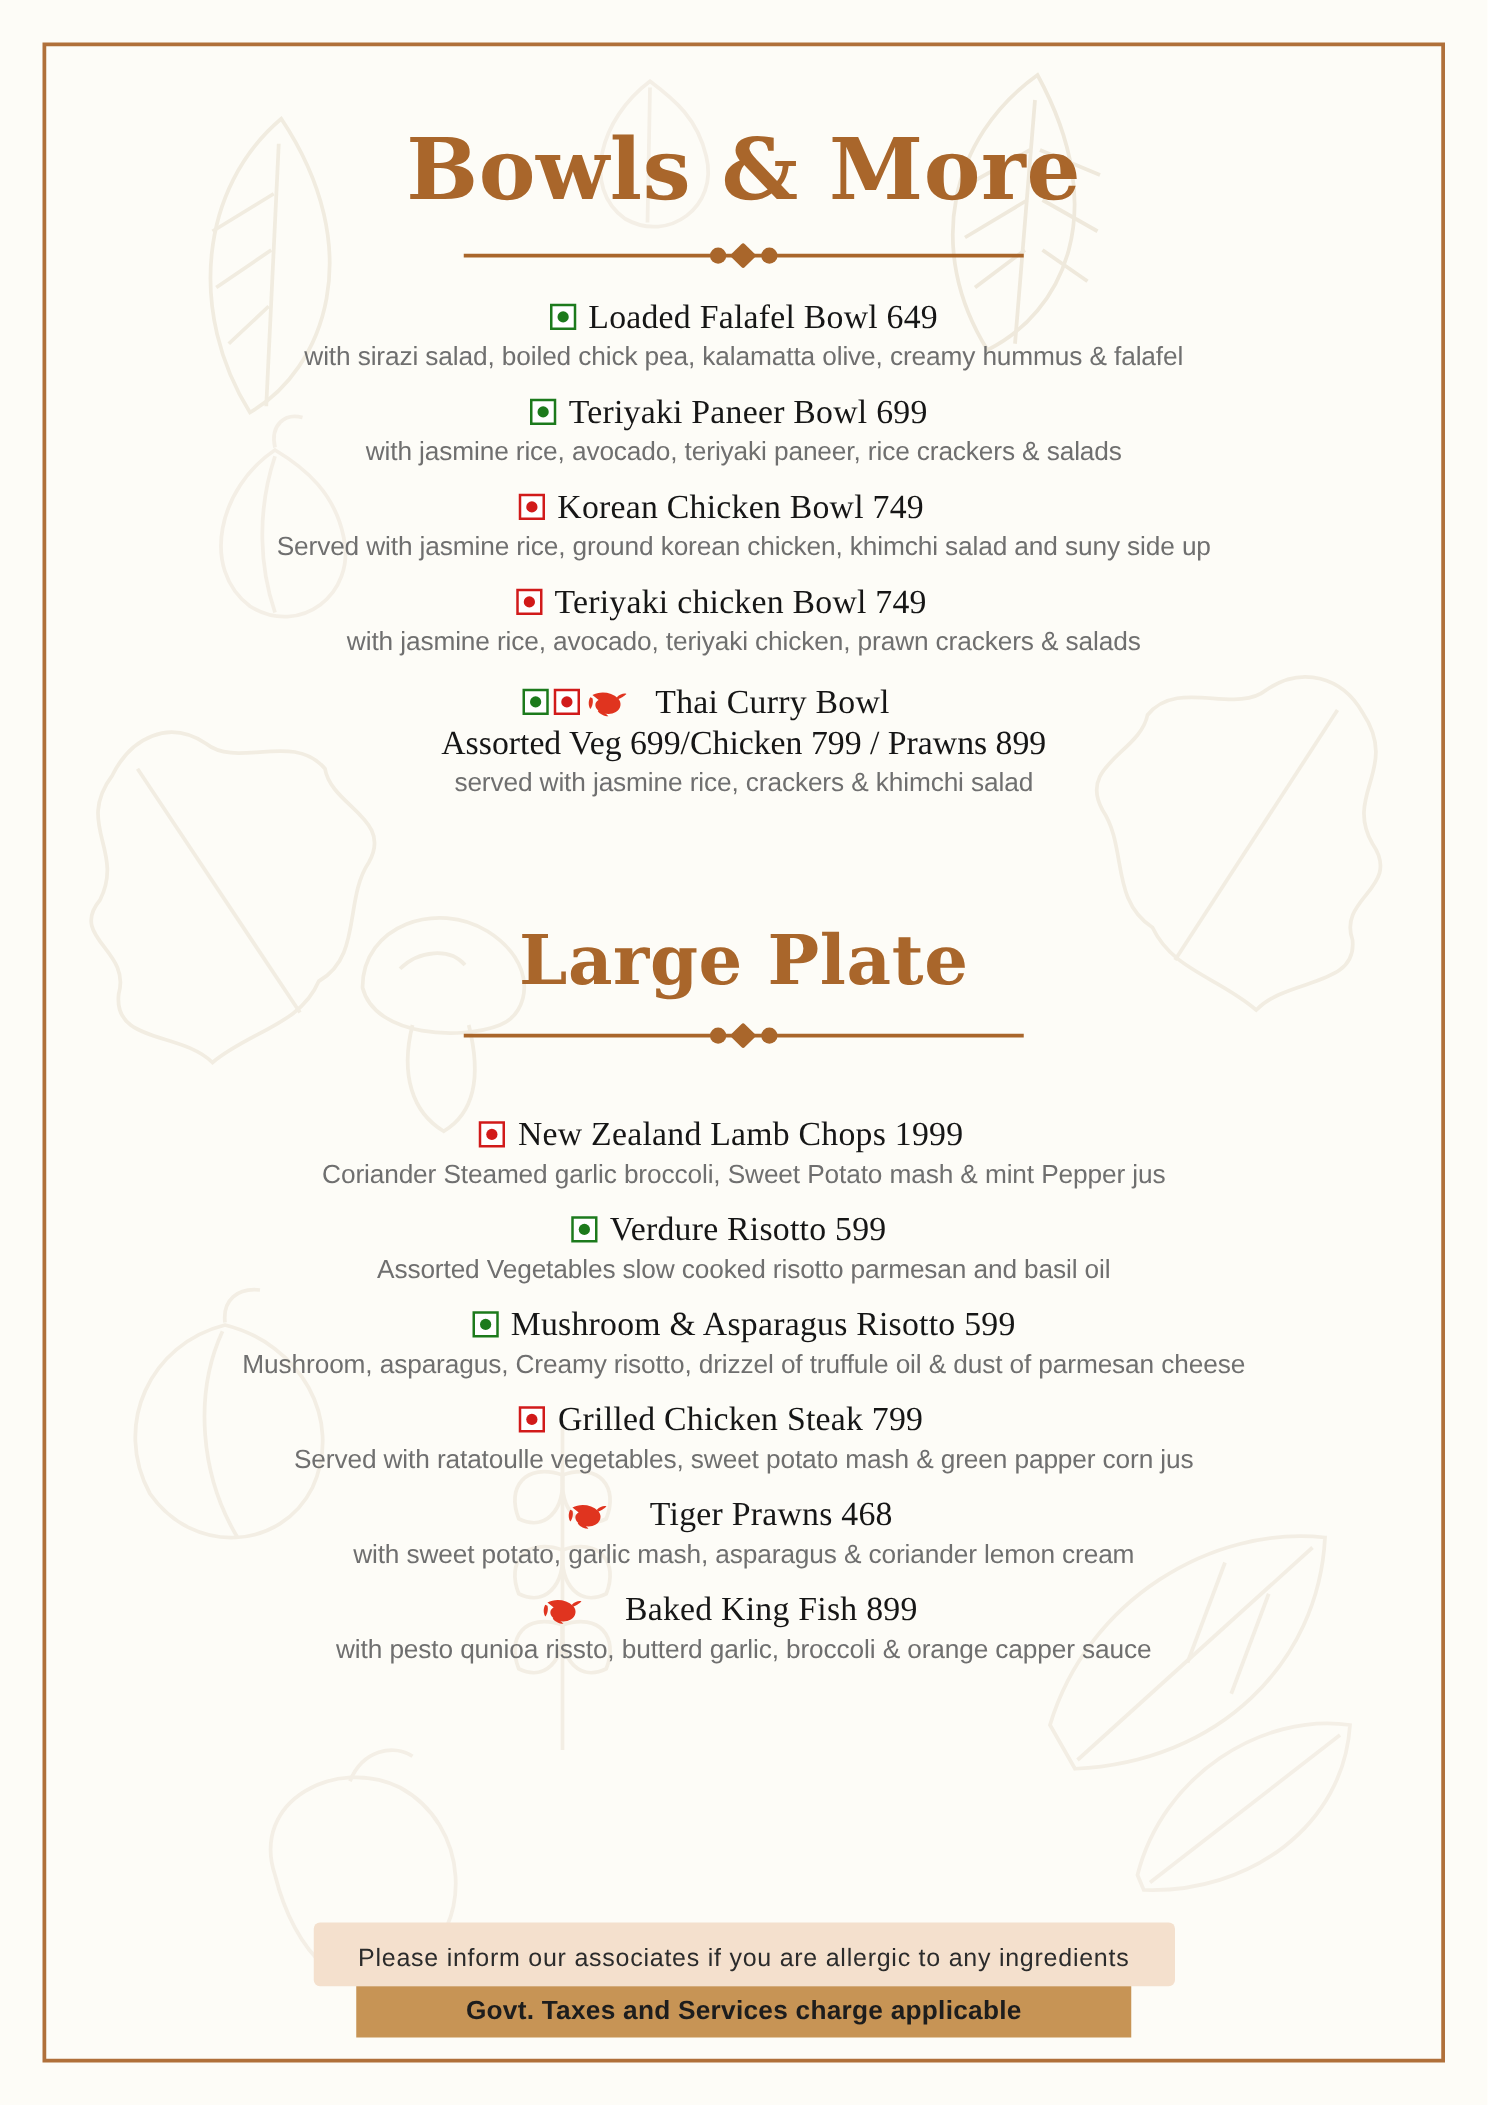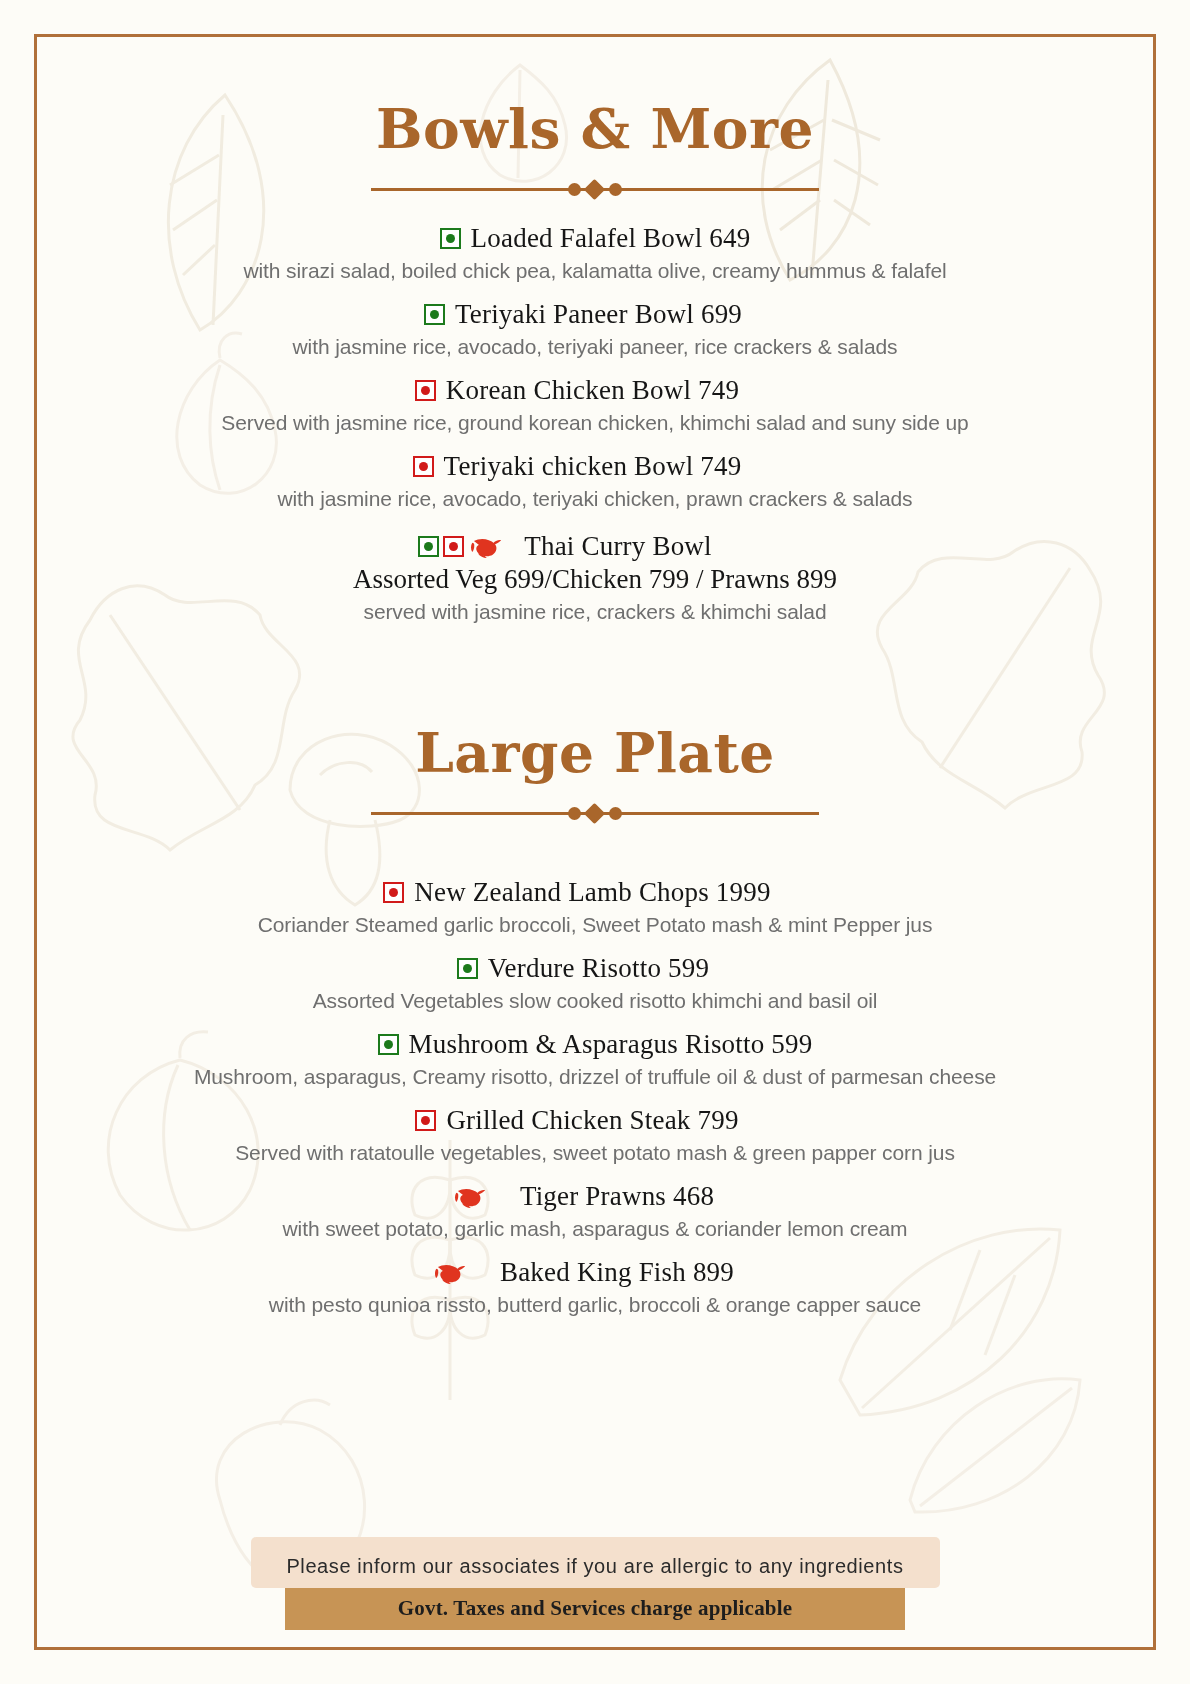--- a/index.html
+++ b/index.html
@@ -46,21 +46,21 @@
 
   
   .section-title {
     text-align: center;
     color: #a9662b;
     font-family: "DejaVu Serif", serif;
     font-weight: bold;
     letter-spacing: 0.5px;
   }
   .section-title.bowls {
-    font-size: 55px;
+    font-size: 68px;
     margin-top: 52px;
   }
   .section-title.large {
     font-size: 55px;
   }
   .divider {
     position: relative;
     height: 26px;
     margin: 14px auto 0 auto;
     width: 448px;
@@ -179,21 +179,21 @@
     font-size: 20px;
     color: #2b2b2b;
     padding: 18px 0 10px 0;
     letter-spacing: 0.6px;
   }
   .banner-tax {
     width: 620px;
     margin: 0 auto;
     background: #c79455;
     text-align: center;
-    font-family: Liberation Serif, serif;
+    font-family: Liberation Sans, sans-serif;
     font-weight: bold;
     font-size: 21px;
     color: #1d1d1d;
     padding: 8px 0 9px 0;
     letter-spacing: 0.2px;
   }
 </style>
 </head>
 <body>
 
@@ -403,21 +403,21 @@
 
       <div class="item">
         <div class="item-head offset-head">
           <span class="marks">
             <span class="mark">
                 <i></i>
               </span>
           </span>
           <span class="item-name">Verdure Risotto 599</span>
         </div>
-        <div class="item-desc">Assorted Vegetables slow cooked risotto khimchi and basil oil</div>
+        <div class="item-desc">Assorted Vegetables slow cooked risotto parmesan and basil oil</div>
       </div>
 
       <div class="item">
         <div class="item-head">
           <span class="marks">
             <span class="mark">
                 <i></i>
               </span>
           </span>
           <span class="item-name">Mushroom &amp; Asparagus Risotto  599</span>

